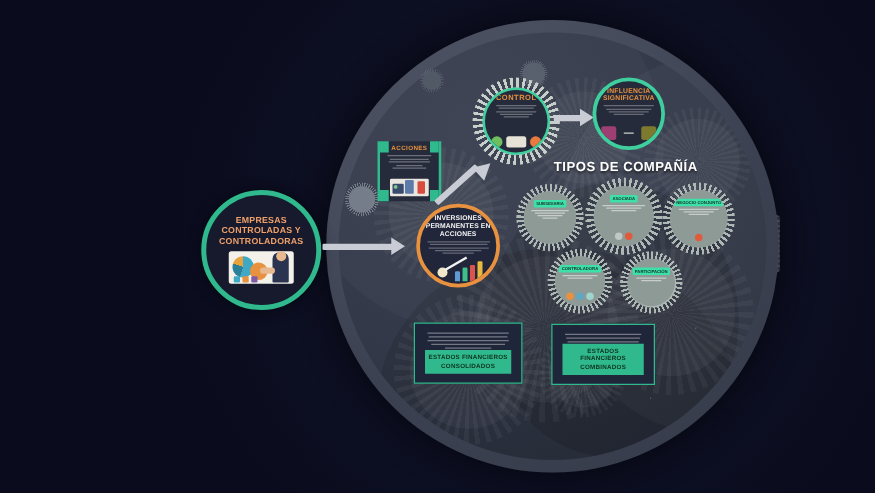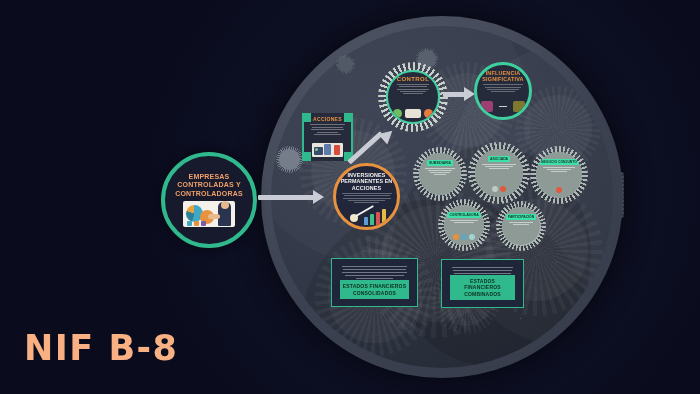--- a/index.html
+++ b/index.html
@@ -308,20 +308,21 @@
         <div class="ln" style="width:58%;margin-left:21%"></div>
       </div>
       <div class="infl-pics">
         <div class="ip" style="background:#9e3f73;"></div>
         <div style="width:8px;height:1px;background:#cfcfcf;"></div>
         <div class="ip" style="background:#7d7a2f;"></div>
       </div>
     </div>
   </div>
 
+  <div class="tipos-ttl">TIPOS DE COMPAÑÍA</div>
 
   <div class="typegear" style="left:413px;top:147px;width:54px;height:54px;">
     <div class="gear teeth" style="position:absolute;inset:0;"></div>
     <div class="face" style="left:6px;top:6px;width:42px;height:42px;">
       <div class="tg-ttl">SUBSIDIARIA</div>
       <div class="tg-body">
         <div class="ln" style="width:100%"></div>
         <div class="ln" style="width:80%;margin-left:10%"></div>
         <div class="ln" style="width:66%;margin-left:17%"></div>
         <div class="ln" style="width:44%;margin-left:28%"></div>
@@ -405,15 +406,14 @@
       <div class="ln" style="width:93%;margin-left:4%"></div>
       <div class="ln" style="width:62%;margin-left:19%"></div>
     </div>
     <div class="fc-cols">
       <span>Verticales</span>
       <span>Horizontales</span>
     </div>
     <div class="fc-btn">ESTADOS FINANCIEROS COMBINADOS</div>
   </div>
 
-  <div class="nif">NIF B-8</div>
 
 </div>
 
 </body></html>

